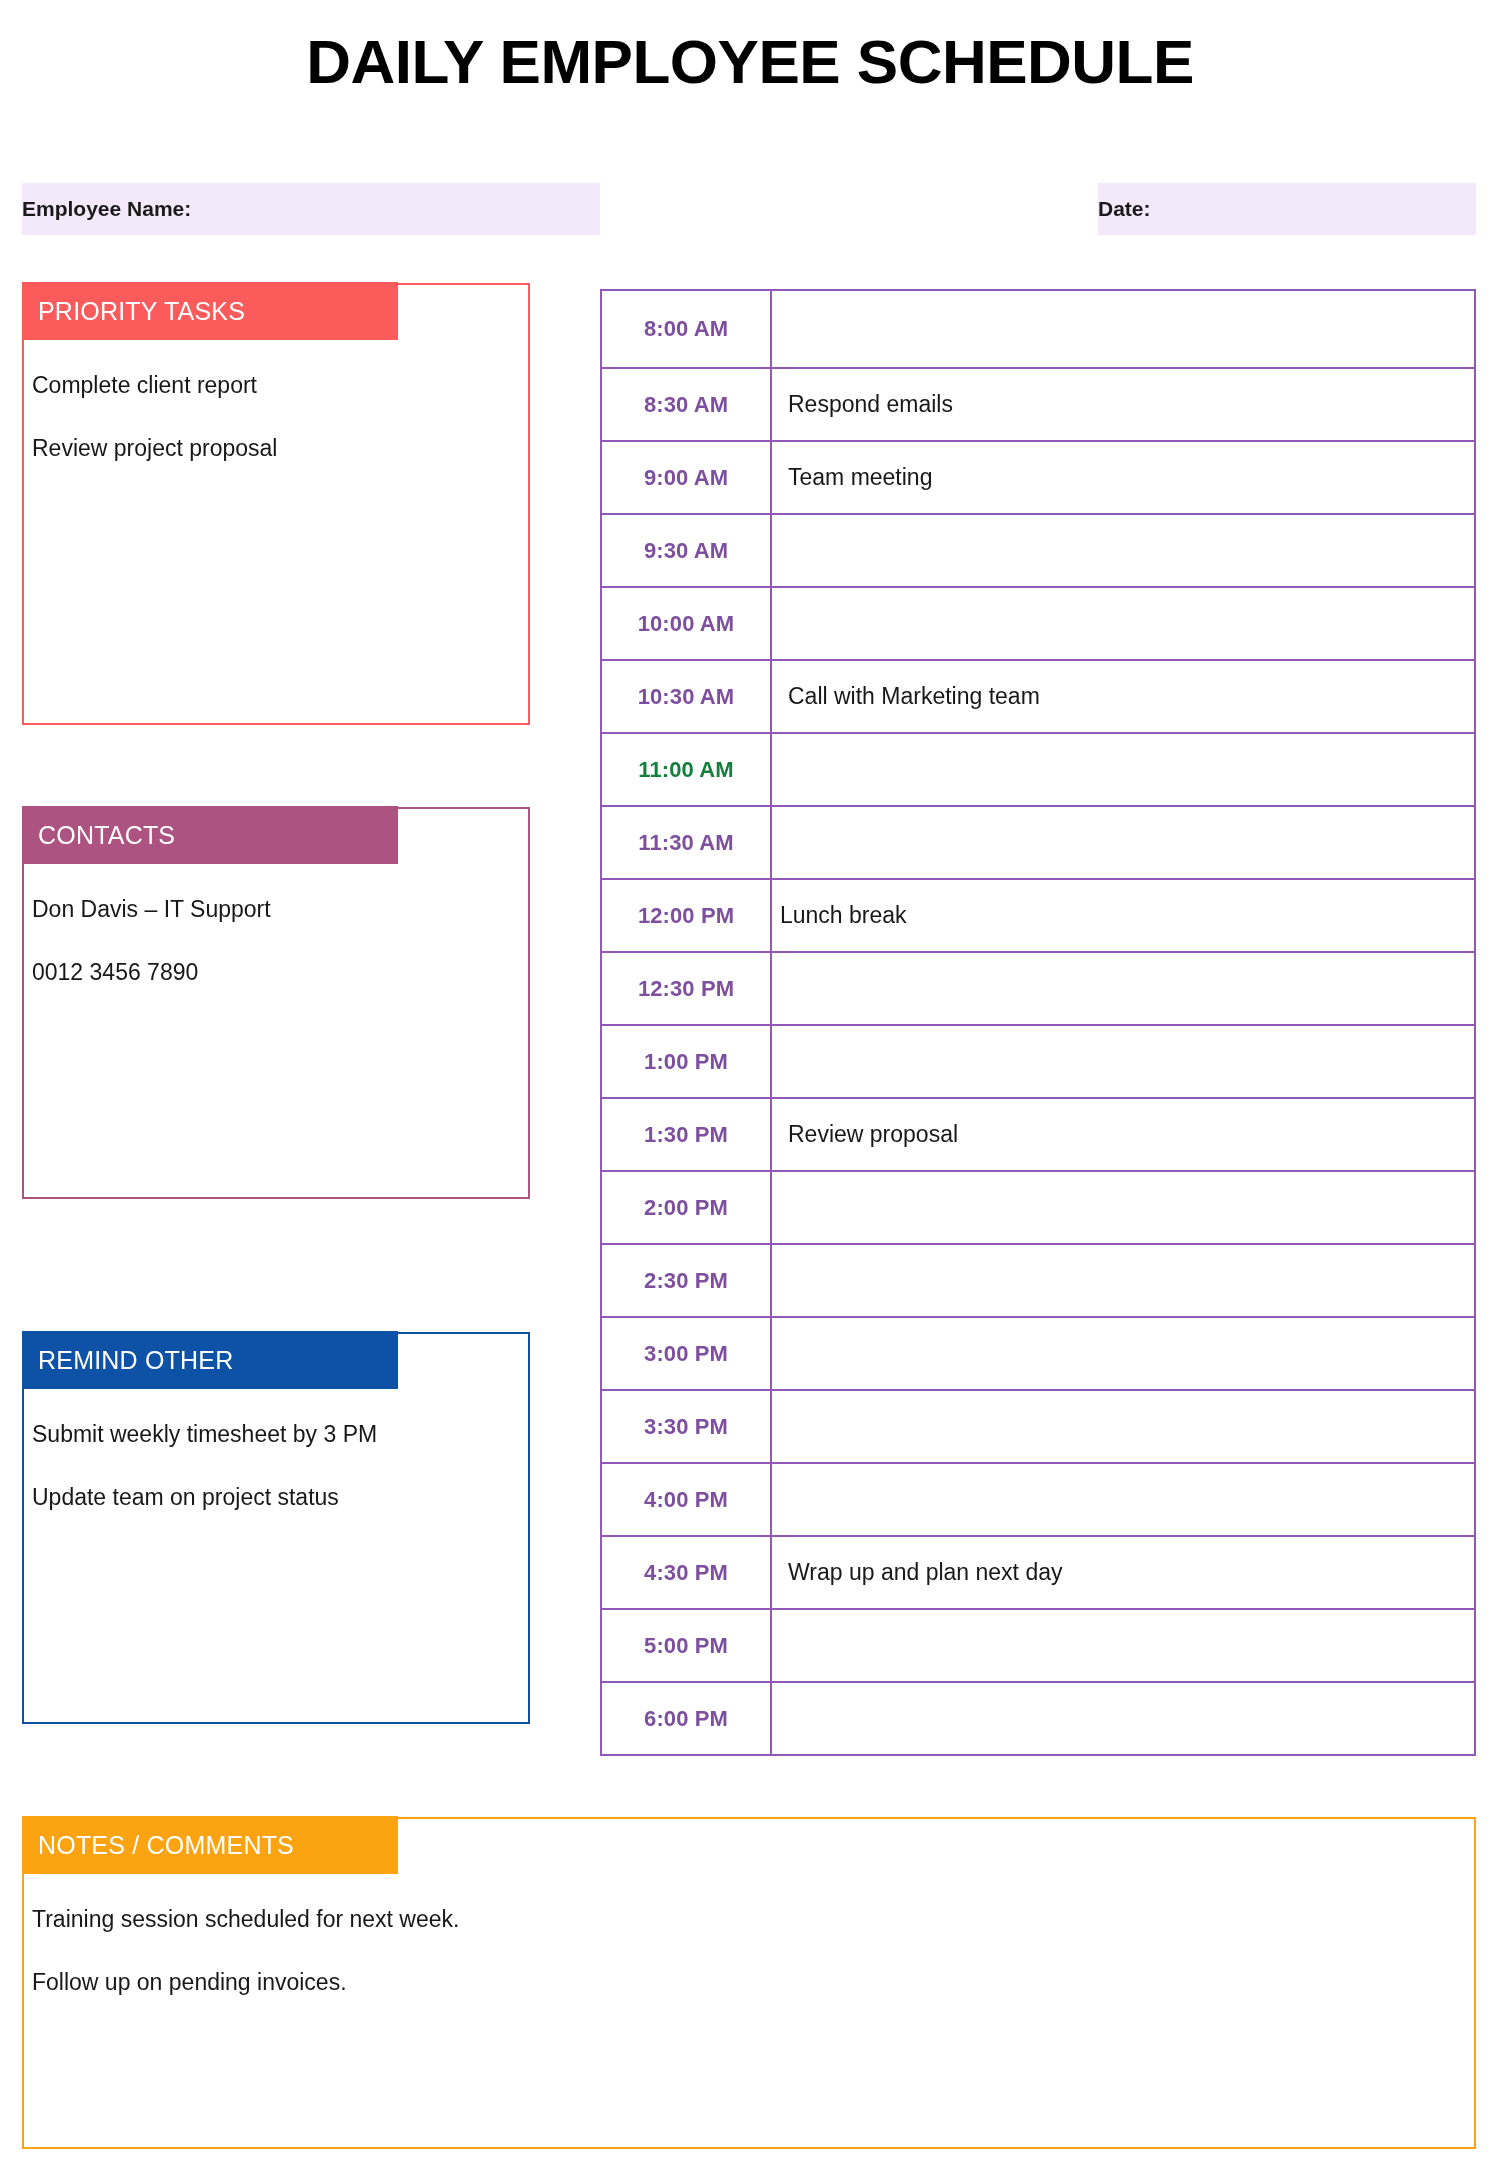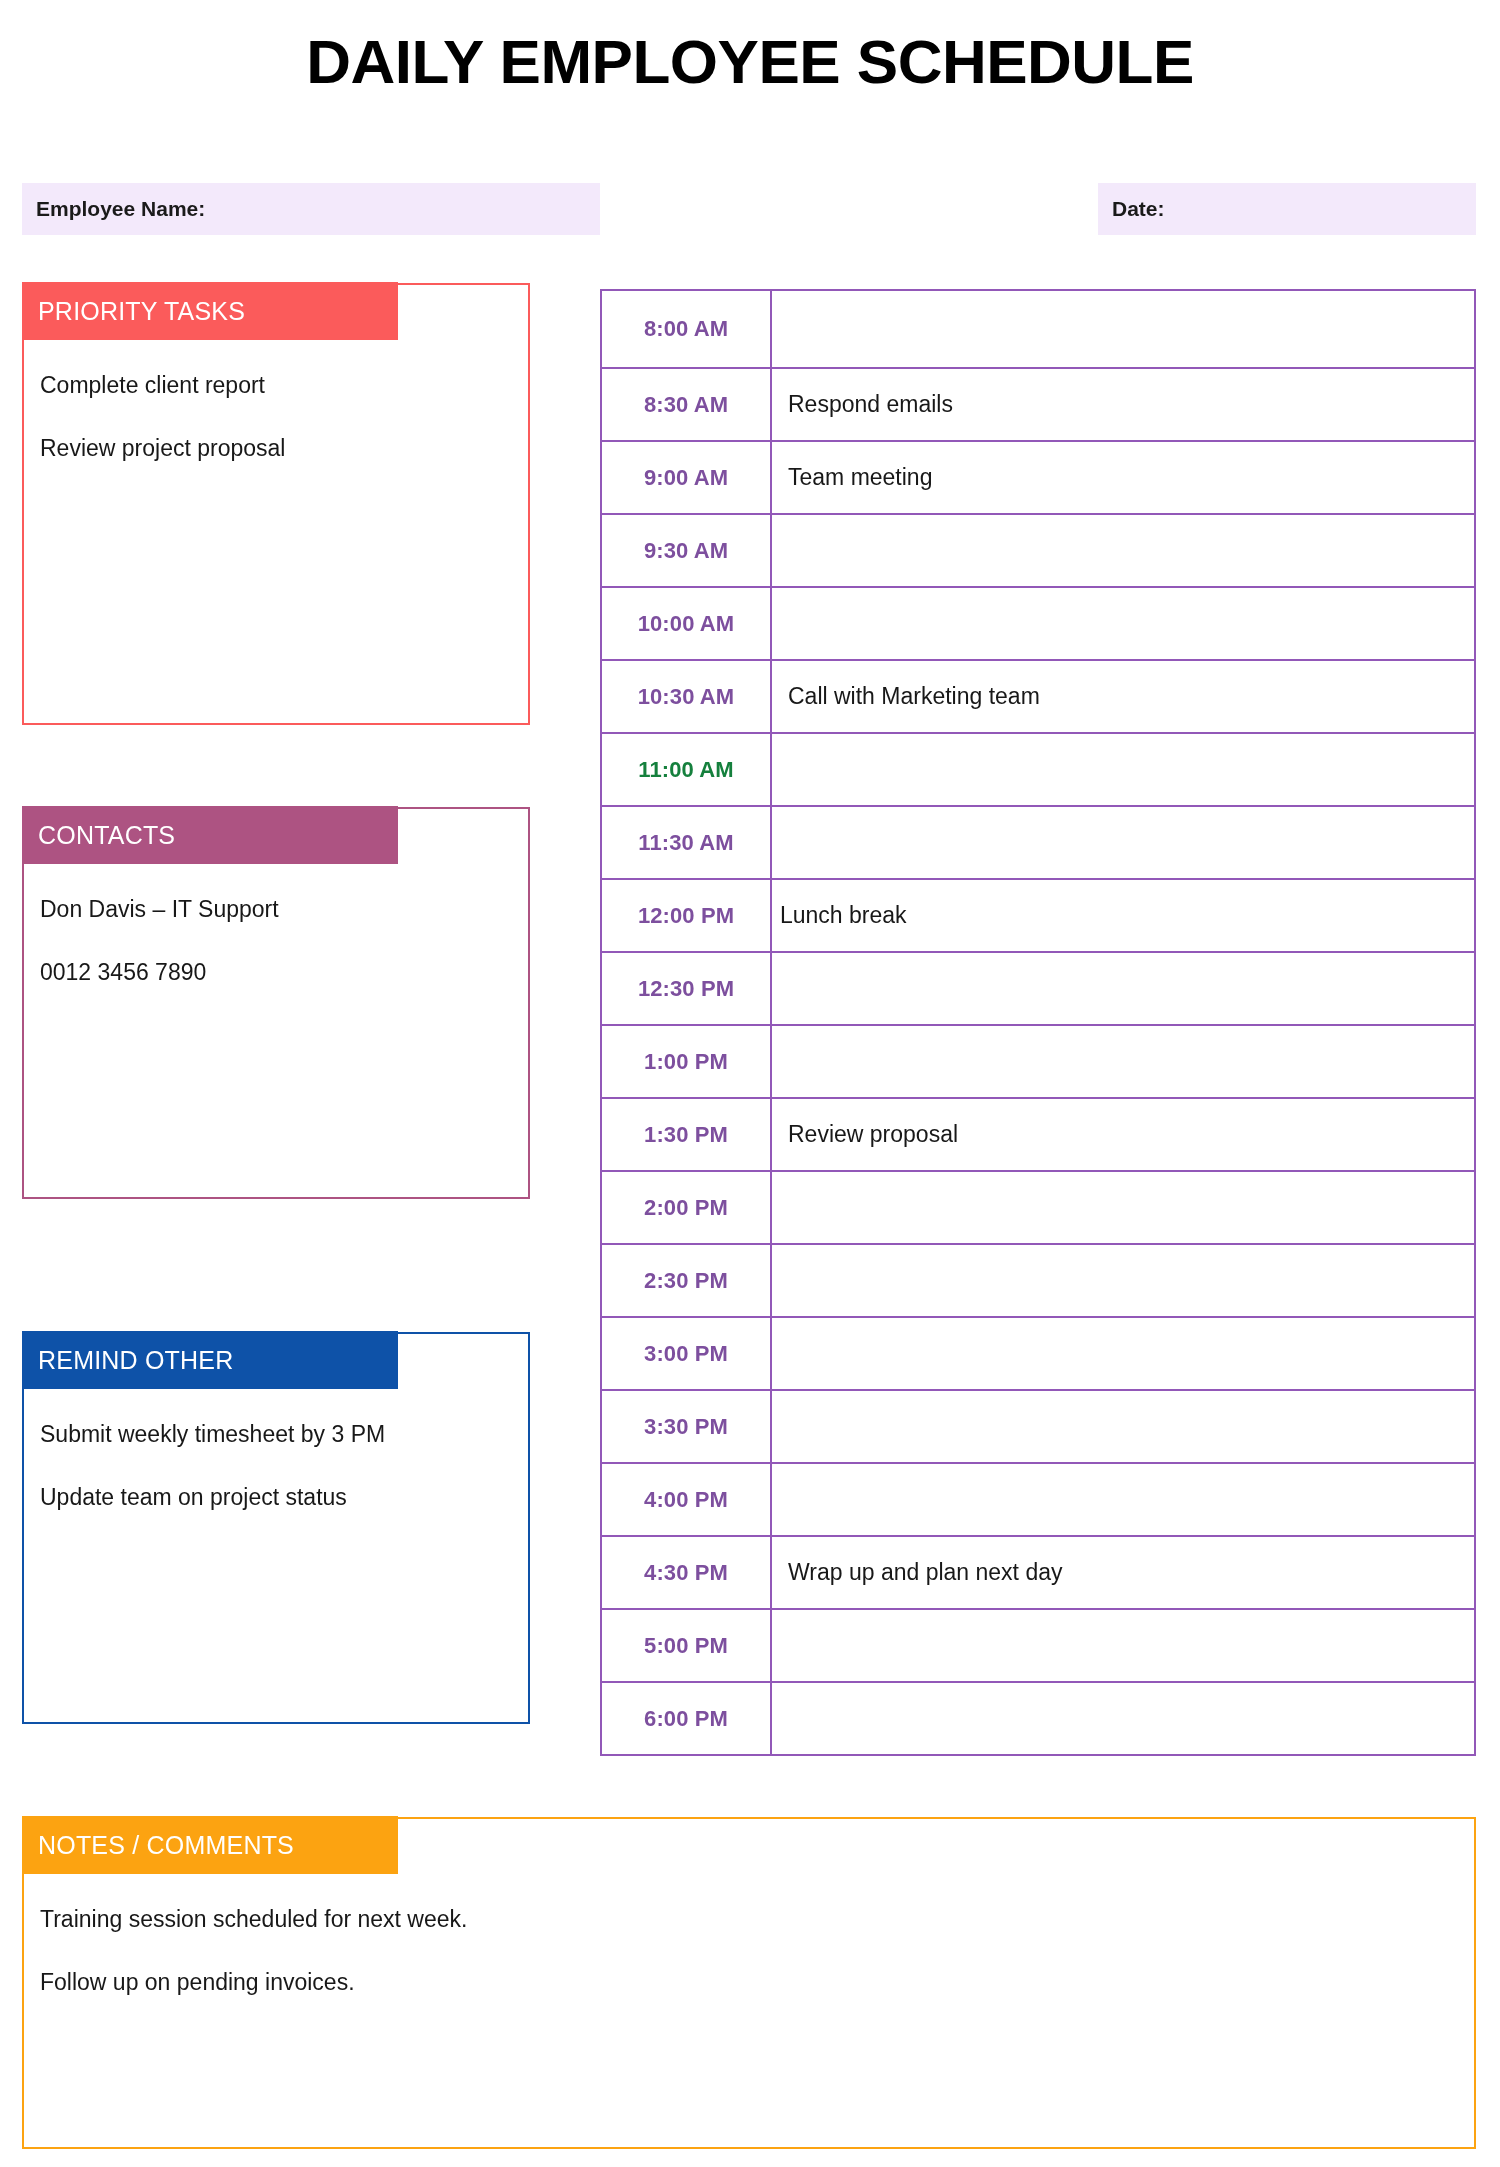--- a/index.html
+++ b/index.html
@@ -34,21 +34,20 @@
   .field-box {
     position: absolute;
     background: #f3e9fb;
     display: flex;
     align-items: center;
   }
   .field-box .field-label {
     font-size: 21px;
     font-weight: 700;
     color: #1a1a1a;
-    padding-left: 14px;
   }
   #employee-name-field { left: 22px;  top: 183px; width: 578px; height: 52px; }
   #date-field          { left: 1098px; top: 183px; width: 378px; height: 52px; }
   .card-body {
     position: absolute;
     left: 22px;
     border: 2px solid #000;
     background: #ffffff;
   }
   .card-tab {
@@ -63,21 +62,21 @@
     color: #ffffff;
     font-size: 25px;
     font-weight: 500;
     letter-spacing: 0.2px;
     padding-left: 16px;
     white-space: nowrap;
   }
   .card-content {
     position: absolute;
     z-index: 2;
-    padding: 34px 20px 0 18px;
+    padding: 34px 20px 0 10px;
   }
   .card-content .line {
     font-size: 23px;
     color: #181818;
     line-height: 1.0;
     margin-bottom: 40px;
     white-space: nowrap;
   }
 
   

